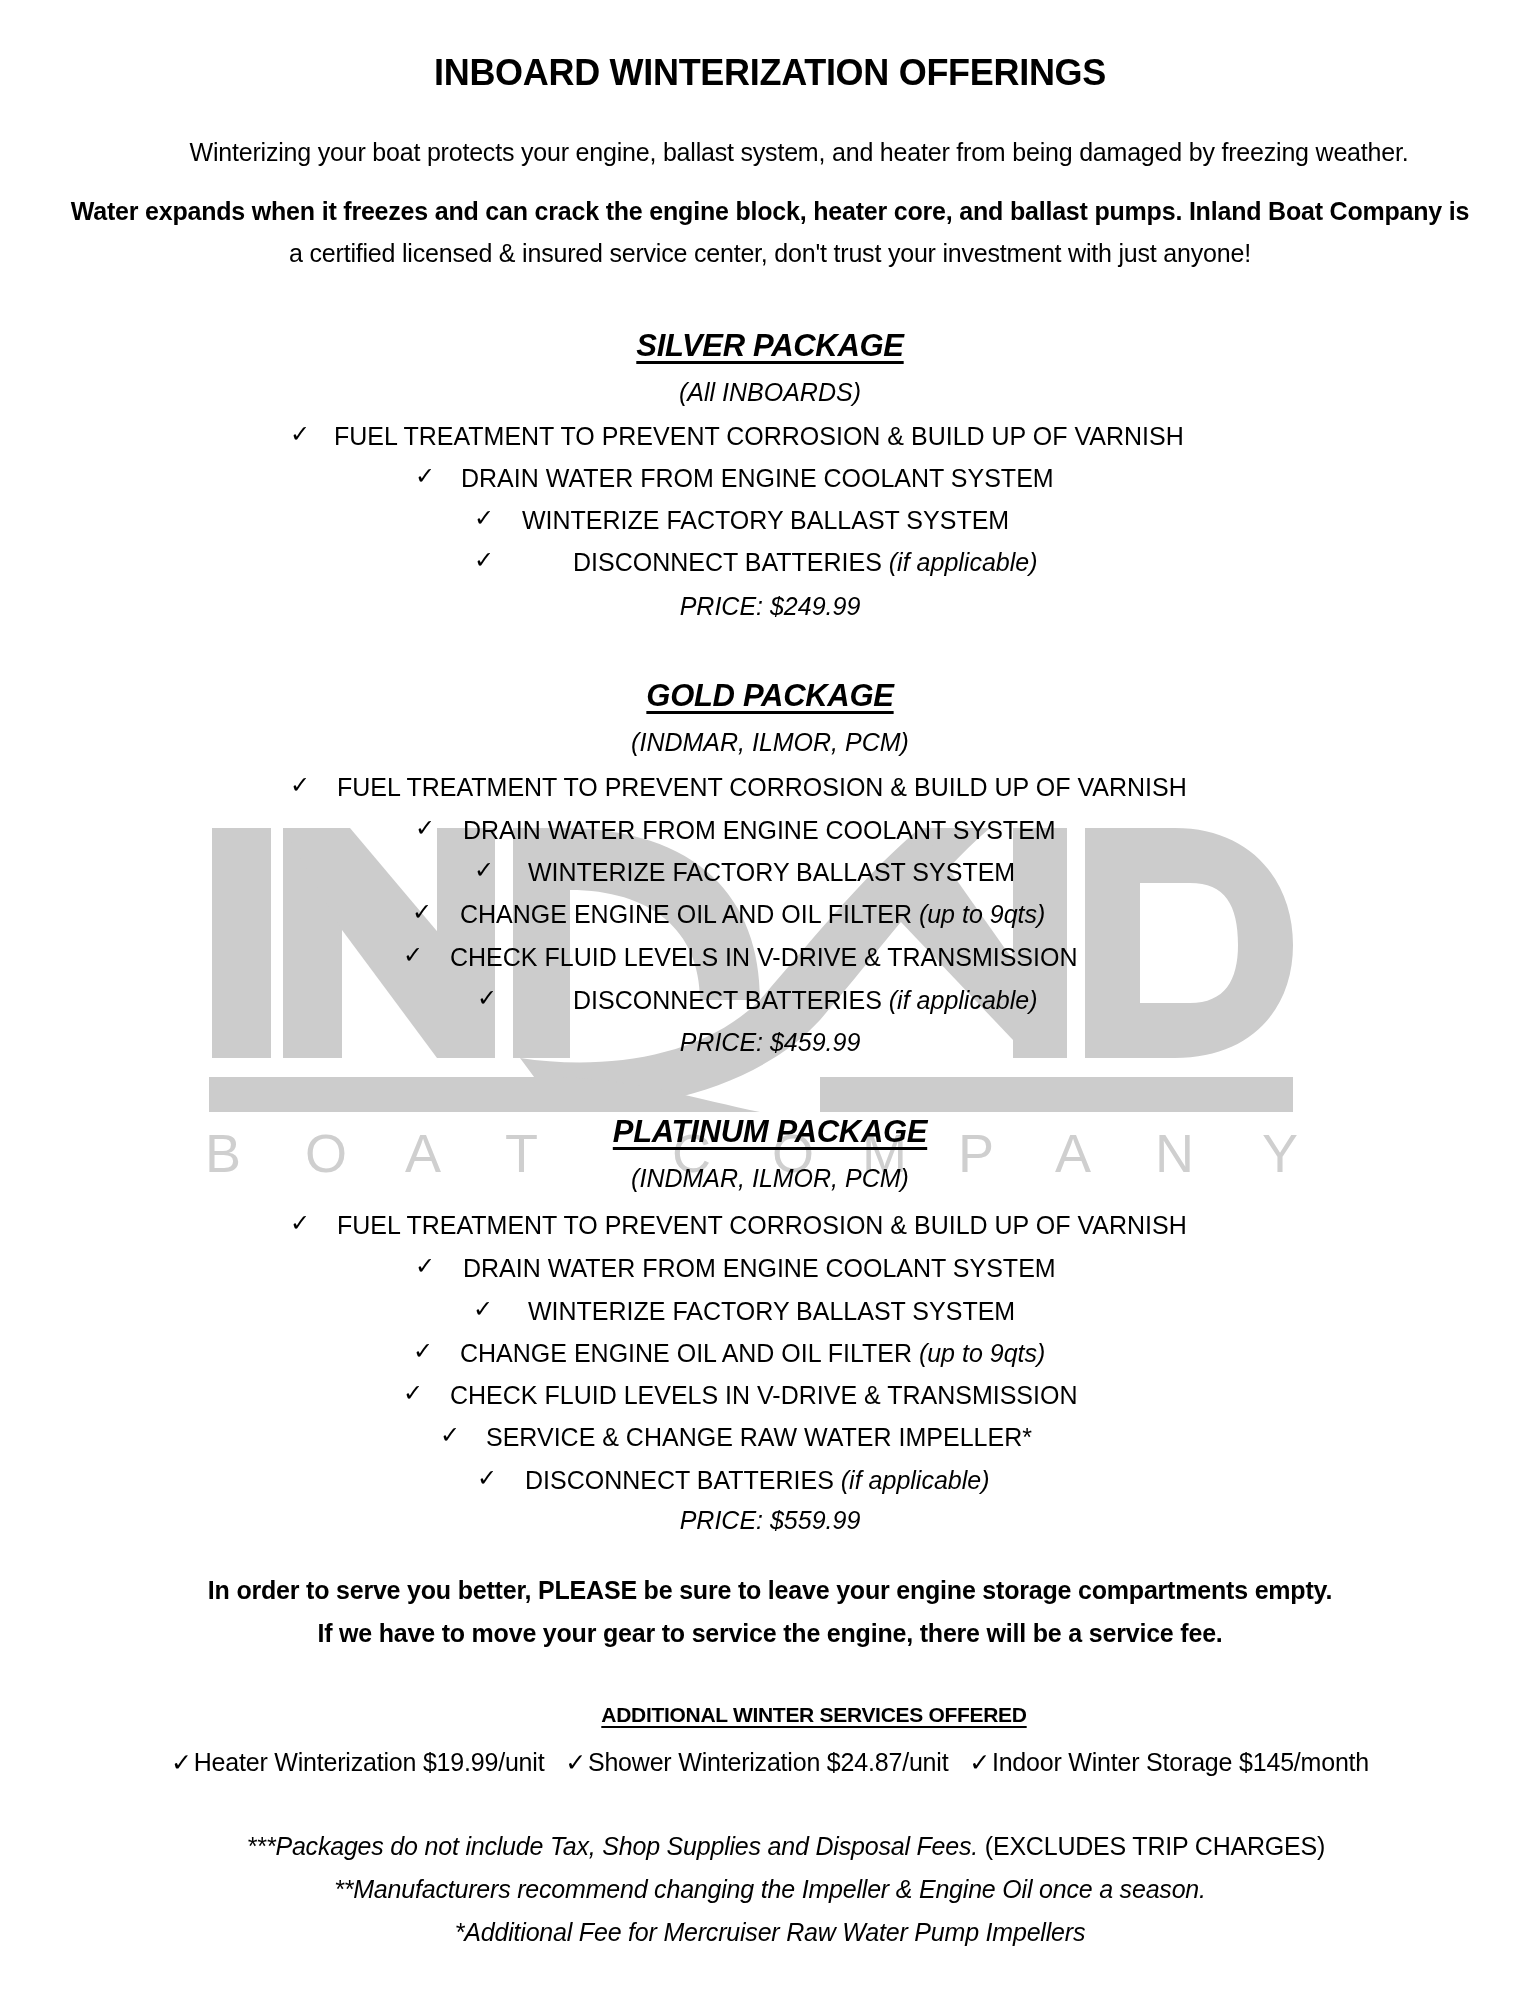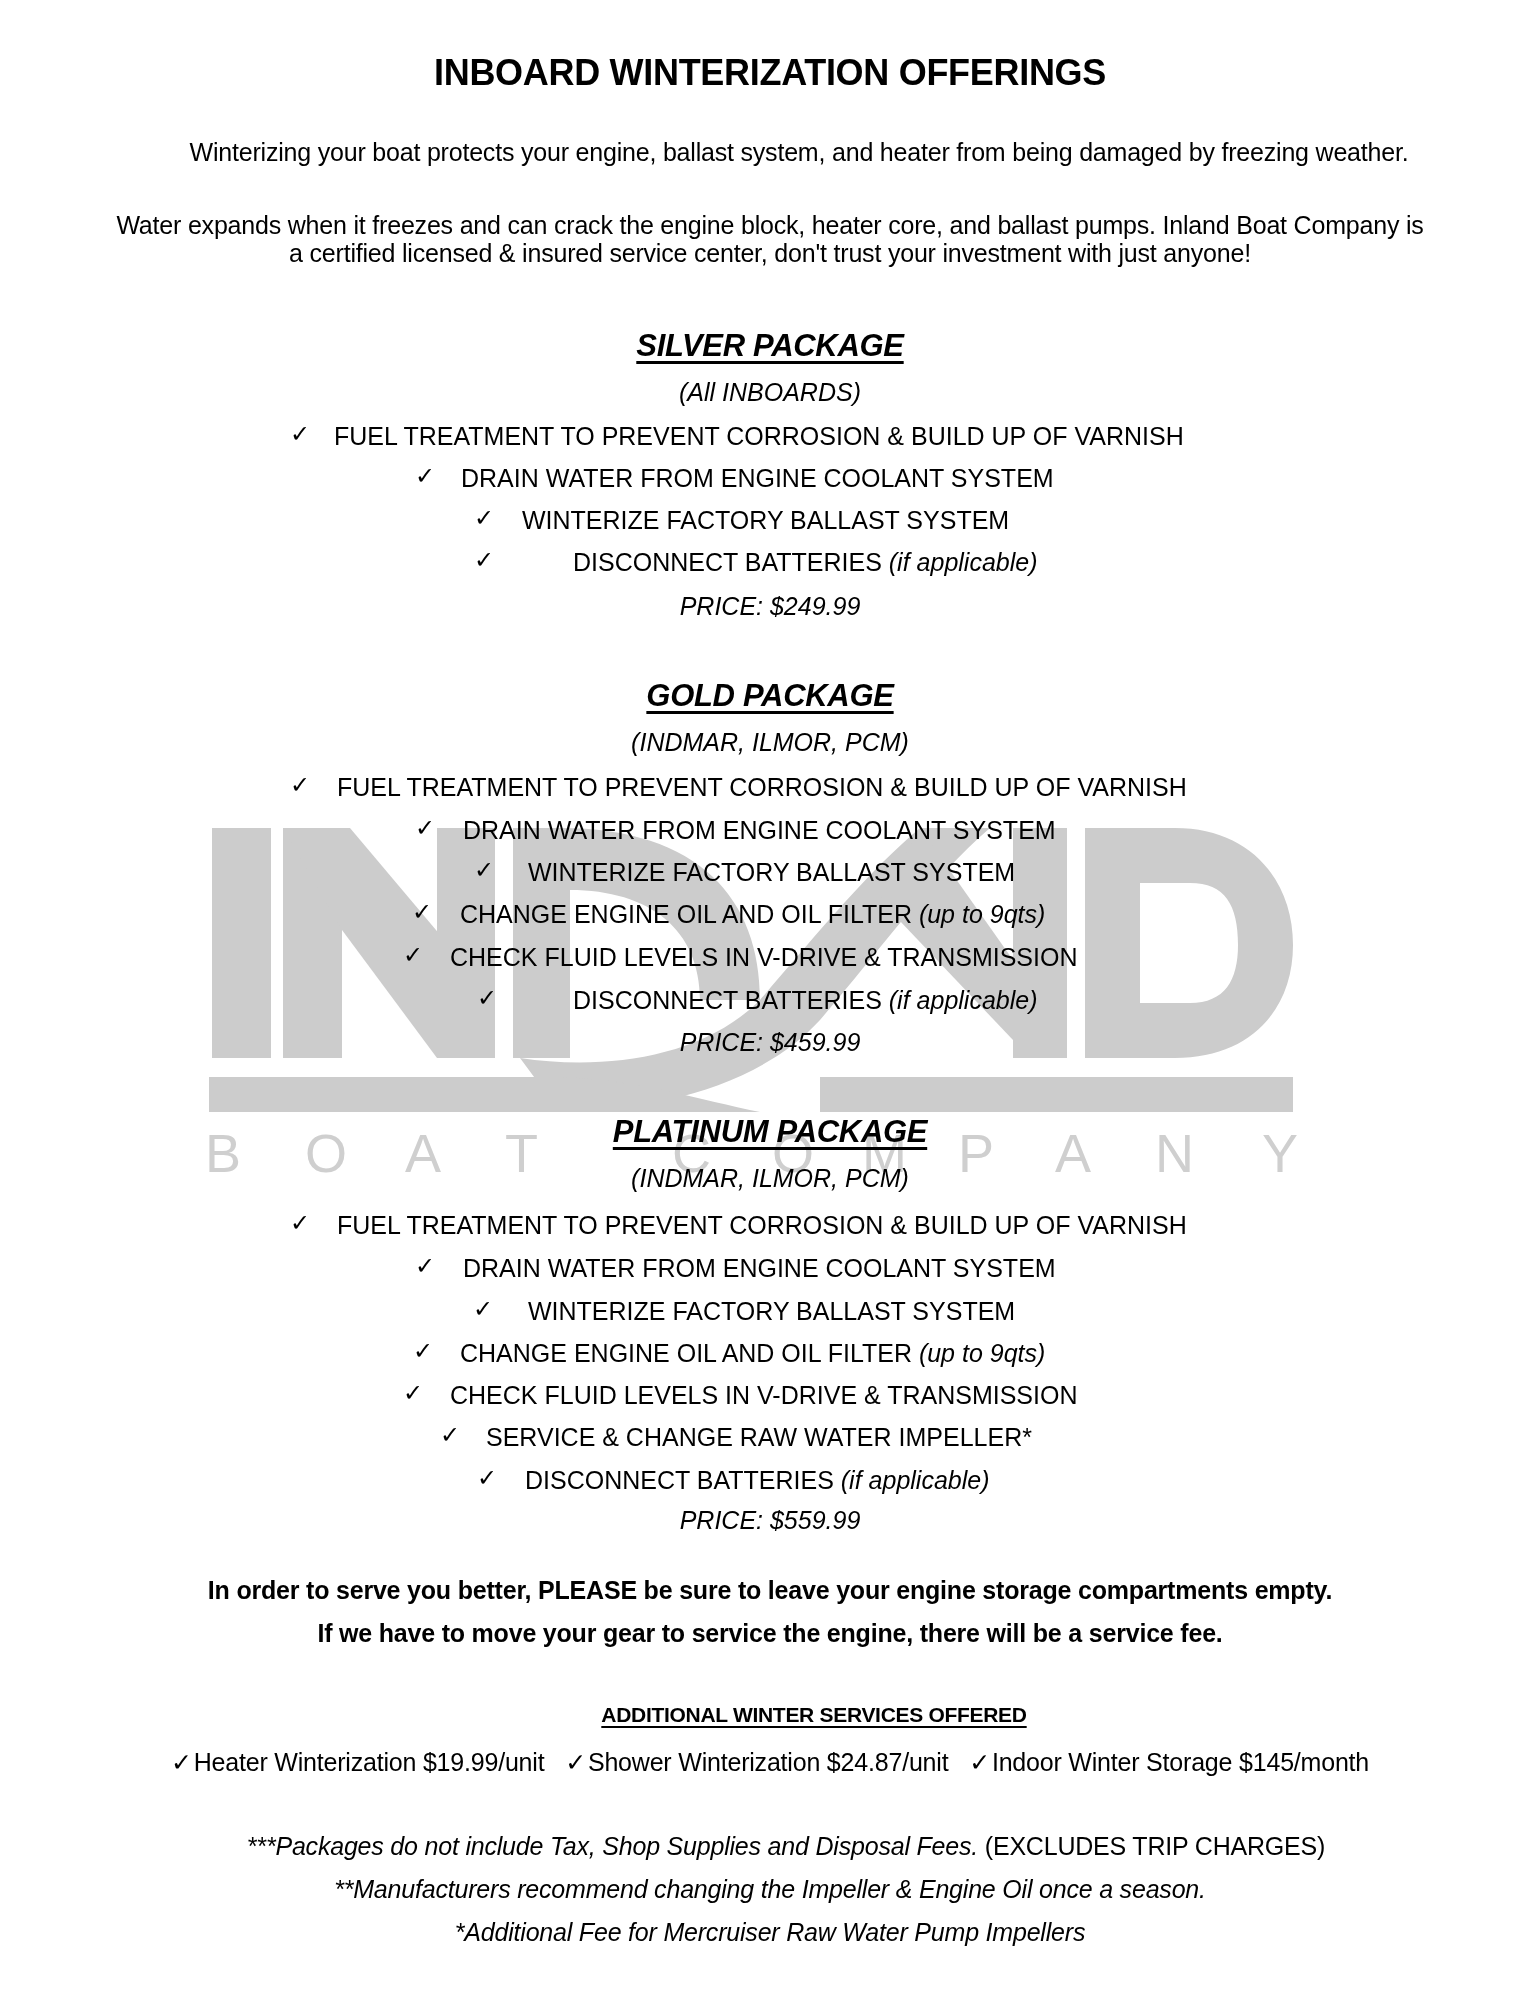--- a/index.html
+++ b/index.html
@@ -63,21 +63,21 @@
     <text x="1055" y="1172">A</text>
     <text x="1155" y="1172">N</text>
     <text x="1262" y="1172">Y</text>
   </g>
 </svg>
 
 <div class="line center title" style="top:55px;">INBOARD WINTERIZATION OFFERINGS</div>
 
 <div>
   <div class="line center para" style="top:140px;margin-left:29px;">Winterizing your boat protects your engine, ballast system, and heater from being damaged by freezing weather.</div>
-  <div class="line center para" style="top:213px;">Water expands when it freezes and can crack the engine block, heater core, and ballast pumps. Inland Boat Company is</div>
+  <div class="line center para" style="top:199px;font-weight:bold;">Water expands when it freezes and can crack the engine block, heater core, and ballast pumps. Inland Boat Company is</div>
   <div class="line center para" style="top:241px;">a certified licensed &amp; insured service center, don't trust your investment with just anyone!</div>
 </div>
 
 <section>
   <div class="line center pkg-heading" style="top:330px;">SILVER PACKAGE</div>
   <div class="line center pkg-sub" style="top:380px;">(All INBOARDS)</div>
 
   <span class="check" style="left:290px;top:422px;">✓</span>
   <span class="item" style="left:334px;top:424px;"><span>FUEL TREATMENT TO PREVENT CORROSION &amp; BUILD UP OF VARNISH</span></span>
 

